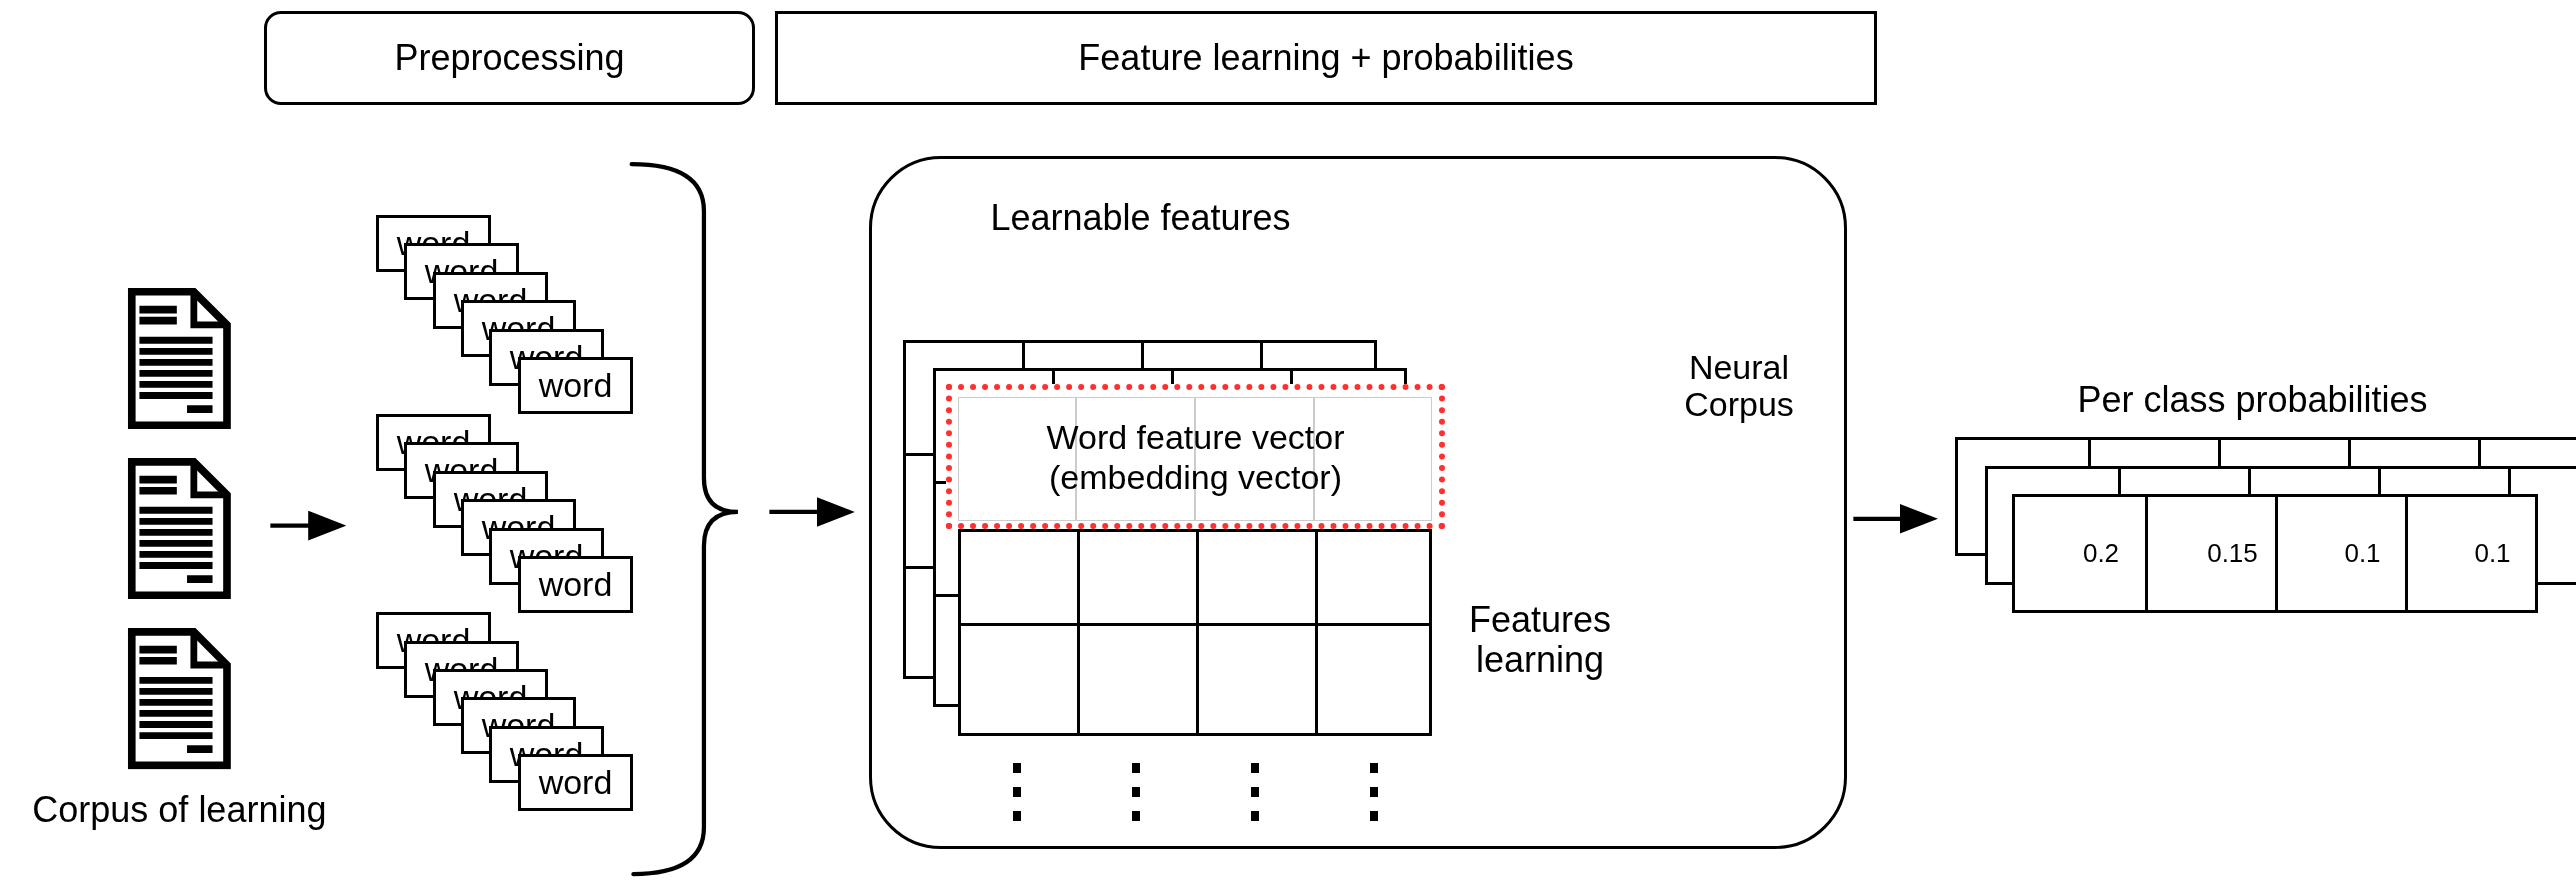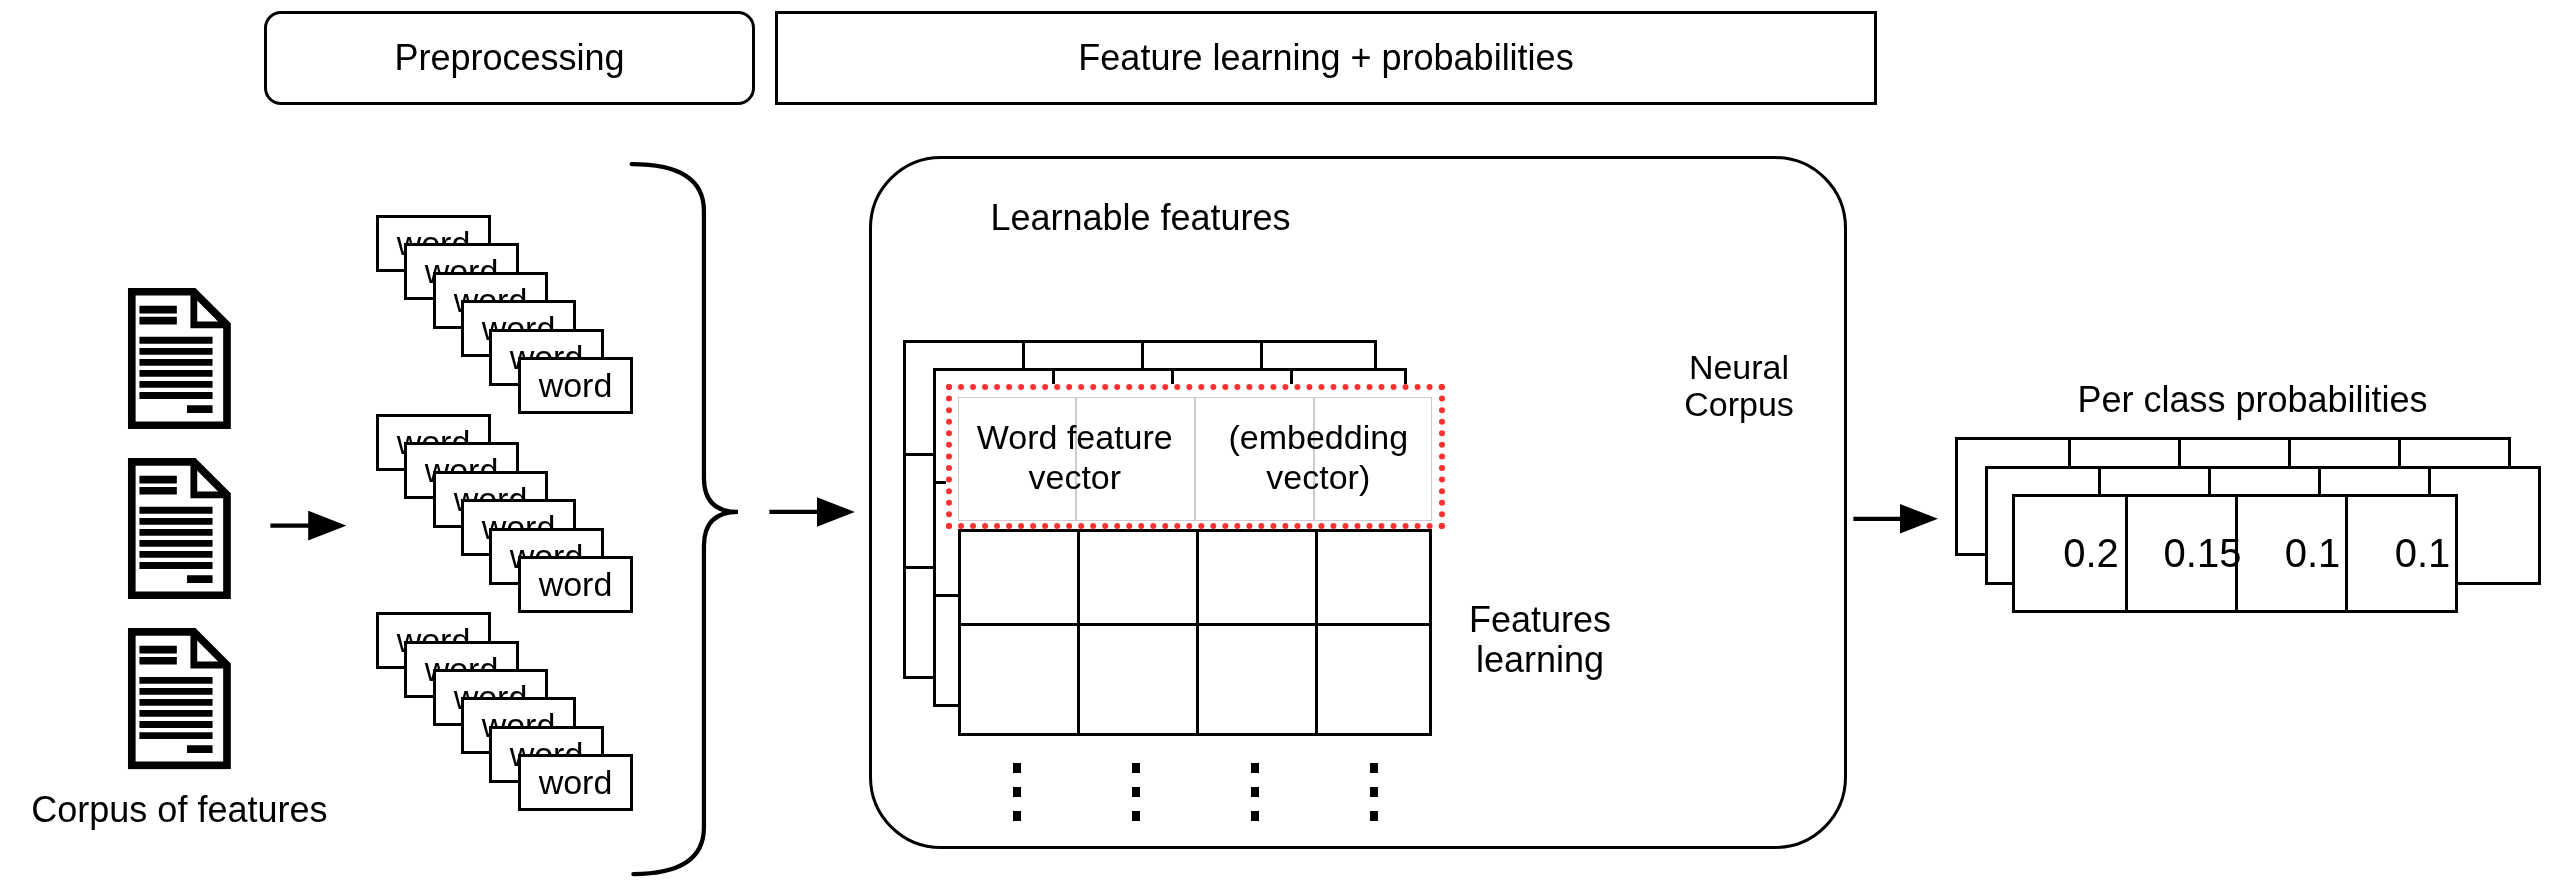--- a/index.html
+++ b/index.html
@@ -30,27 +30,27 @@
     position:absolute; left:946px; top:384px; width:499px; height:145px;
     background:#fff; border:6px dotted var(--c-highlight); box-sizing:border-box;
   }
   .gray-panel{
     position:absolute; left:6px; top:6.8px; width:474px; height:124px;
     border:1.7px solid var(--c-grid); box-sizing:border-box; background:#fff;
   }
   .gray-panel .gv{position:absolute; top:0; bottom:0; width:1.7px; background:var(--c-grid);}
   .wfv-text{
     position:absolute; left:0; top:0; width:100%; height:100%;
-    display:flex; flex-direction:row; align-items:center; justify-content:center;
+    display:flex; flex-direction:column; align-items:center; justify-content:center;
     font-size:34px; line-height:40px; text-align:center;
   }
   .prow{position:absolute; border:3.4px solid #000; background:#fff; box-sizing:content-box; display:flex;}
   .pcell{
-    width:110px; border-left:3.4px solid #000; box-sizing:border-box;
-    display:flex; align-items:center; justify-content:center; font-size:40px;padding-left:42px;
+    width:130px; border-left:3.4px solid #000; box-sizing:border-box;
+    display:flex; align-items:center; justify-content:center; font-size:26px;padding-left:42px;
   }
   .pcell:first-child{border-left:none;}
   .dot{position:absolute; width:7.7px; height:10.2px; background:#000;}
   svg.overlay{position:absolute; left:0; top:0; pointer-events:none;}
 </style>
 </head>
 <body>
 
 <div id="canvas">
 
@@ -121,21 +121,21 @@
       </g>
   </svg>
 
   <div class="hdr-box" style="left:264px; top:11px; width:485px; height:88px;border-radius:17px;">
     <span>Preprocessing</span>
   </div>
   <div class="hdr-box" style="left:775px; top:11px; width:1096px; height:88px;">
     <span>Feature learning + probabilities</span>
   </div>
 
-  <div class="lbl" style="left:9.4px; top:789px; width:340px;">Corpus of features</div>
+  <div class="lbl" style="left:9.4px; top:789px; width:340px;">Corpus of learning</div>
 
   <div id="word-stacks">
       <div class="word-box" style="left: 376px; top: 215px;">word</div>
       <div class="word-box" style="left: 404px; top: 243px;">word</div>
       <div class="word-box" style="left: 433px; top: 272px;">word</div>
       <div class="word-box" style="left: 461px; top: 300px;">word</div>
       <div class="word-box" style="left: 489px; top: 329px;">word</div>
       <div class="word-box" style="left: 518px; top: 357px;">word</div>
       <div class="word-box" style="left: 376px; top: 414px;">word</div>
       <div class="word-box" style="left: 404px; top: 442px;">word</div>

